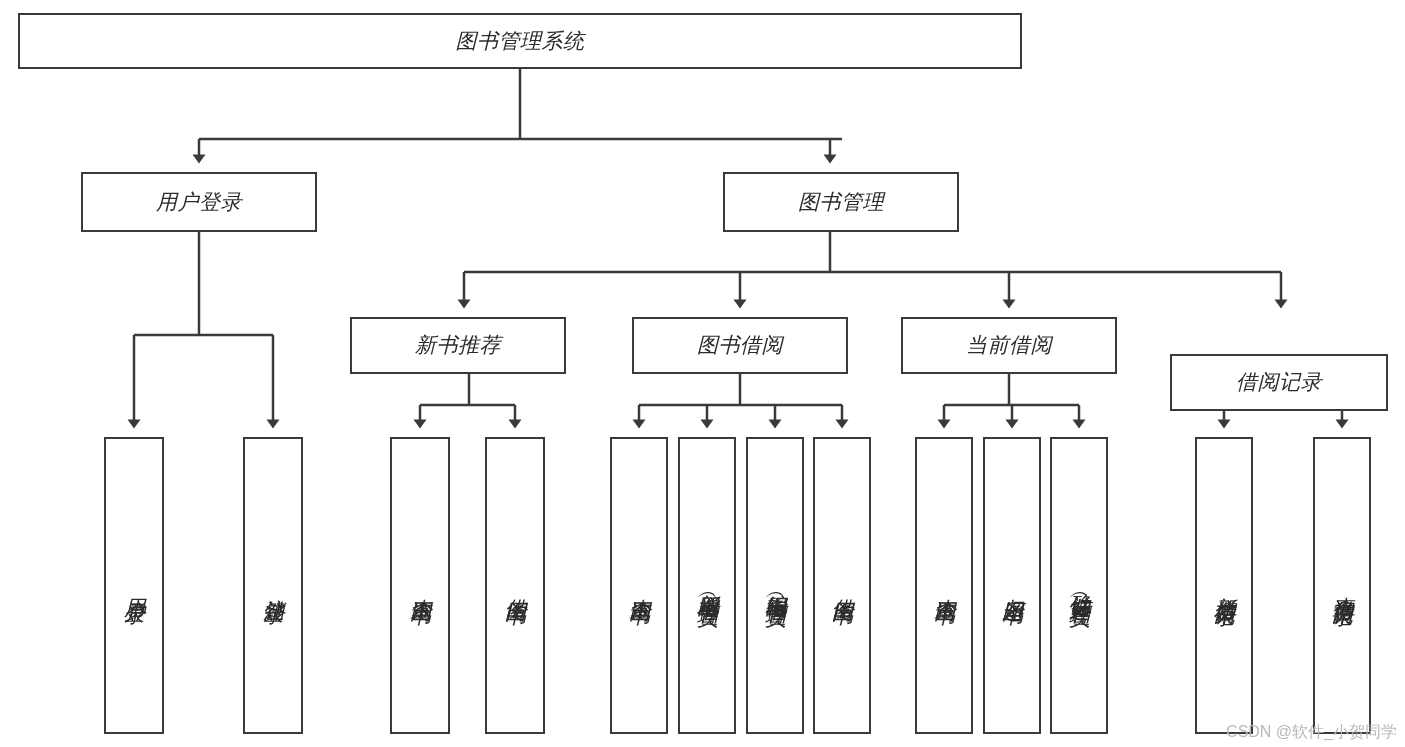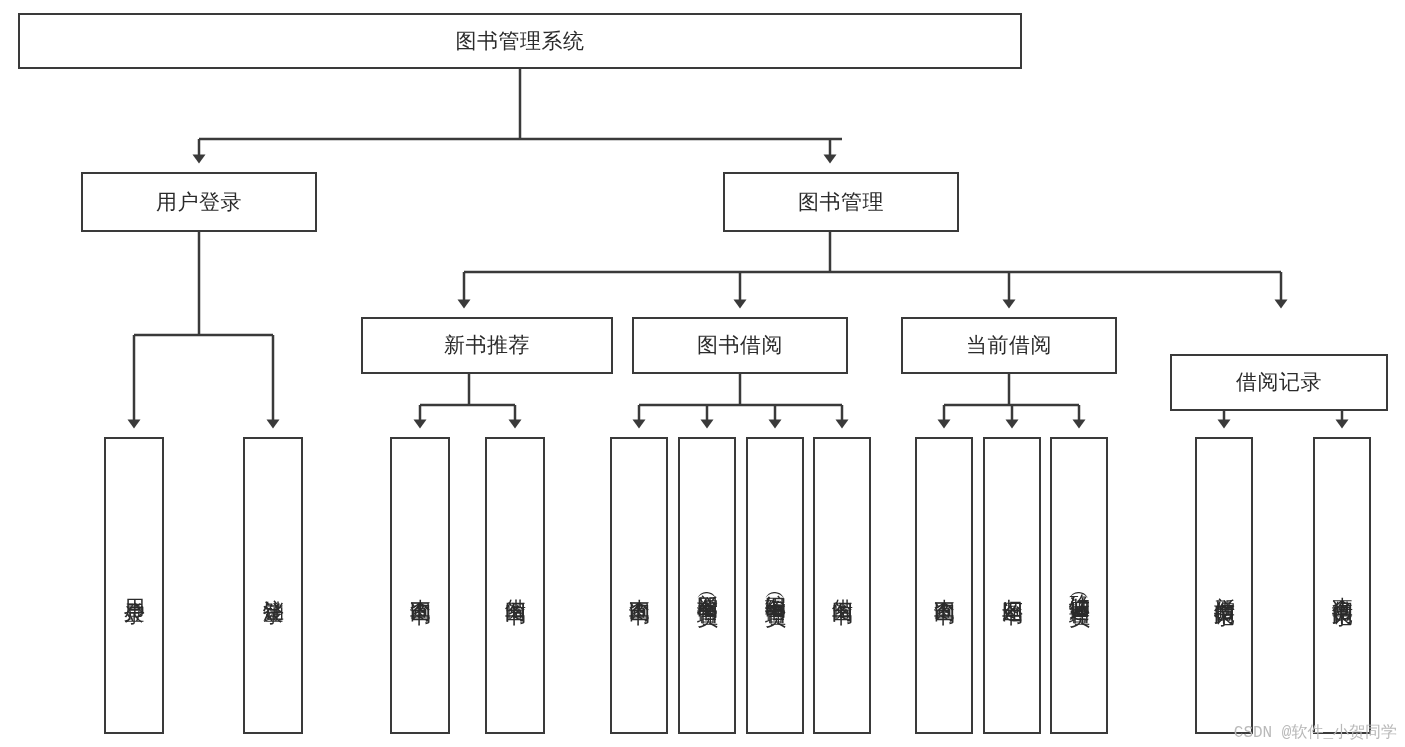--- a/index.html
+++ b/index.html
@@ -30,41 +30,42 @@
     display: flex;
     align-items: center;
     justify-content: center;
     color: #2b2b2b;
   }
   .node-label {
     display: block;
     text-align: center;
     line-height: 1.28;
     letter-spacing: 0.5px;
+    font-style: italic;
   }
   .horizontal .node-label {
     writing-mode: horizontal-tb;
     font-size: 21px;
   }
   .vertical .node-label {
     writing-mode: vertical-rl;
     text-orientation: upright;
     font-size: 21px;
     letter-spacing: 2px;
     line-height: 1.0;
   }
   .root-box .node-label { font-size: 21px; }
   .watermark {
     position: absolute;
     right: 8px;
     bottom: 4px;
     font-size: 16px;
     color: #b9b9b9;
     white-space: nowrap;
-    font-family: Liberation Mono, monospace;
+    font-family: Liberation Sans, sans-serif;
   }
 </style>
 </head>
 <body>
 
 <div id="stage">
 
   <svg id="diagram-svg" viewBox="0 0 1405 747" xmlns="http://www.w3.org/2000/svg">
     <defs>
       <marker id="arrow" markerWidth="10" markerHeight="14" refX="1" refY="7" orient="auto" markerUnits="userSpaceOnUse">
@@ -120,21 +121,21 @@
     <span class="node-label">图书管理系统</span>
   </div>
 
   <div class="node-box horizontal" style="left:81px; top:172px; width:236px; height:60px;">
     <span class="node-label">用户登录</span>
   </div>
   <div class="node-box horizontal" style="left:712px; top:172px; width:236px; height:60px;margin-left:11px;">
     <span class="node-label">图书管理</span>
   </div>
 
-  <div class="node-box horizontal" style="left:361px; top:317px; width:252px; height:57px;">
+  <div class="node-box horizontal" style="left:350px; top:317px; width:216px; height:57px;">
     <span class="node-label">新书推荐</span>
   </div>
   <div class="node-box horizontal" style="left:901px; top:317px; width:216px; height:57px;">
     <span class="node-label">当前借阅</span>
   </div>
   <div class="node-box horizontal" style="left:632px; top:317px; width:216px; height:57px;">
     <span class="node-label">图书借阅</span>
   </div>
   <div class="node-box horizontal" style="left:1170px; top:317px; width:218px; height:57px;margin-top:37px;">
     <span class="node-label">借阅记录</span>

